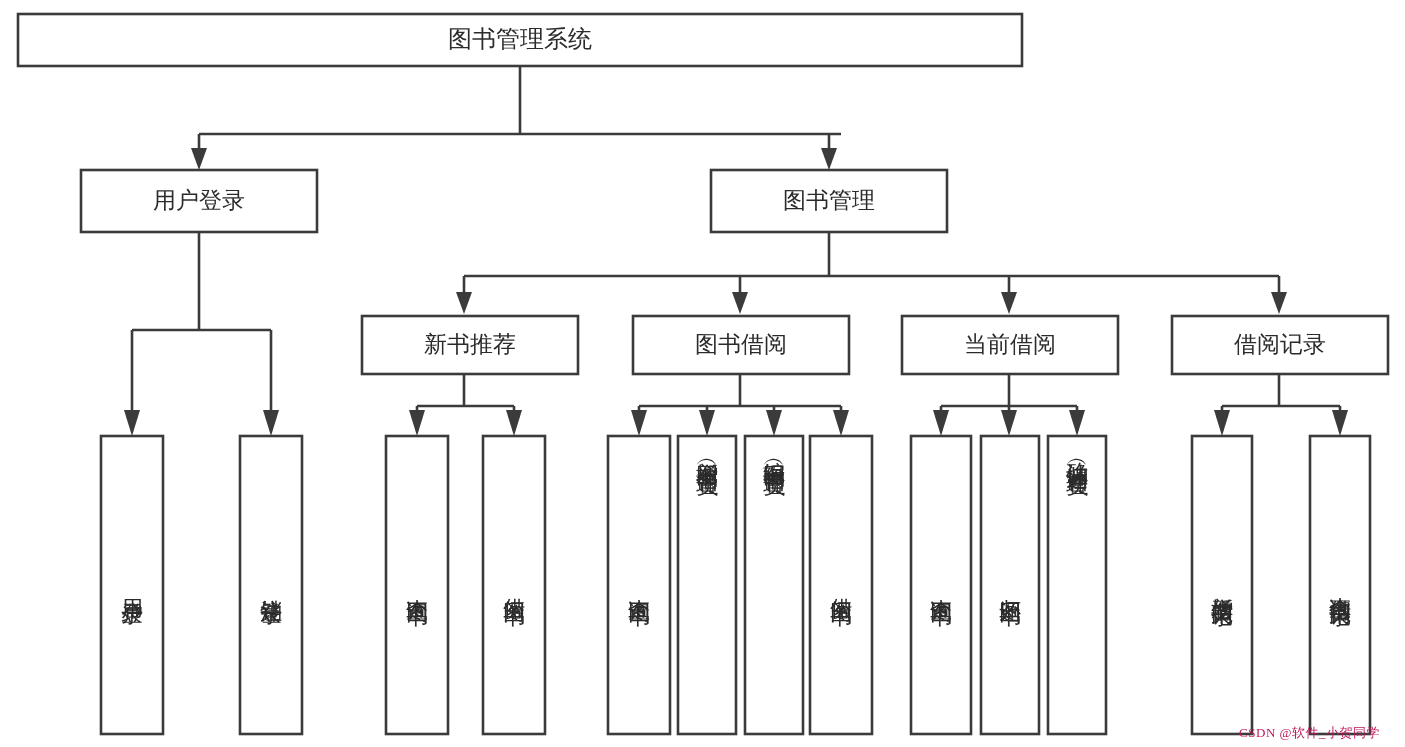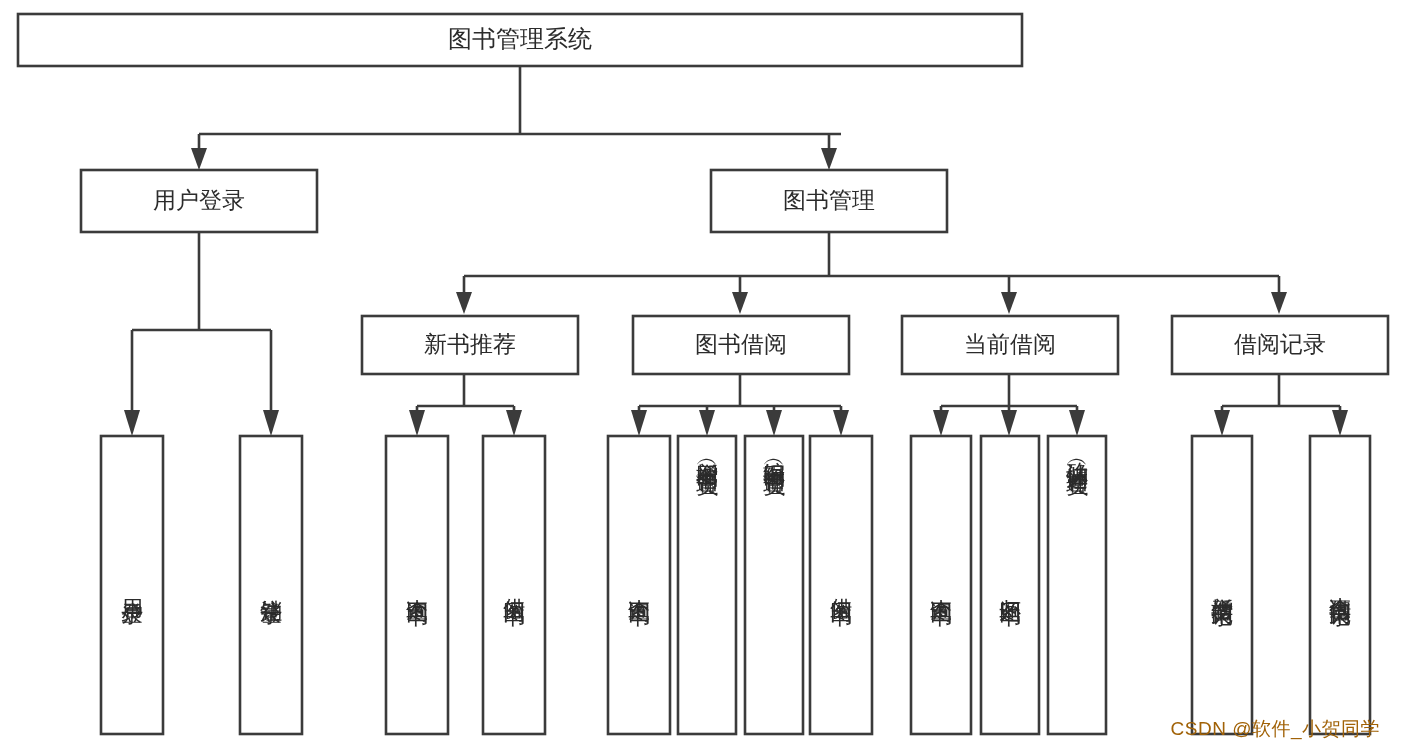--- a/index.html
+++ b/index.html
@@ -69,23 +69,23 @@
     line-height: 1.12;
     color: #2b2b2b;
     letter-spacing: 2px;
     text-align: center;
     white-space: nowrap;
   }
   .watermark {
     position: absolute;
     right: 14px;
     bottom: 5px;
-    font-family: Liberation Sans, sans-serif;
-    font-size: 19px;
-    color: #a16207;
+    font-family: Liberation Serif, serif;
+    font-size: 13px;
+    color: #be185d;
     letter-spacing: 0.5px;
     white-space: nowrap;
     user-select: none;
   }
 </style>
 </head>
 <body>
 
 <div id="diagram-root">
 

